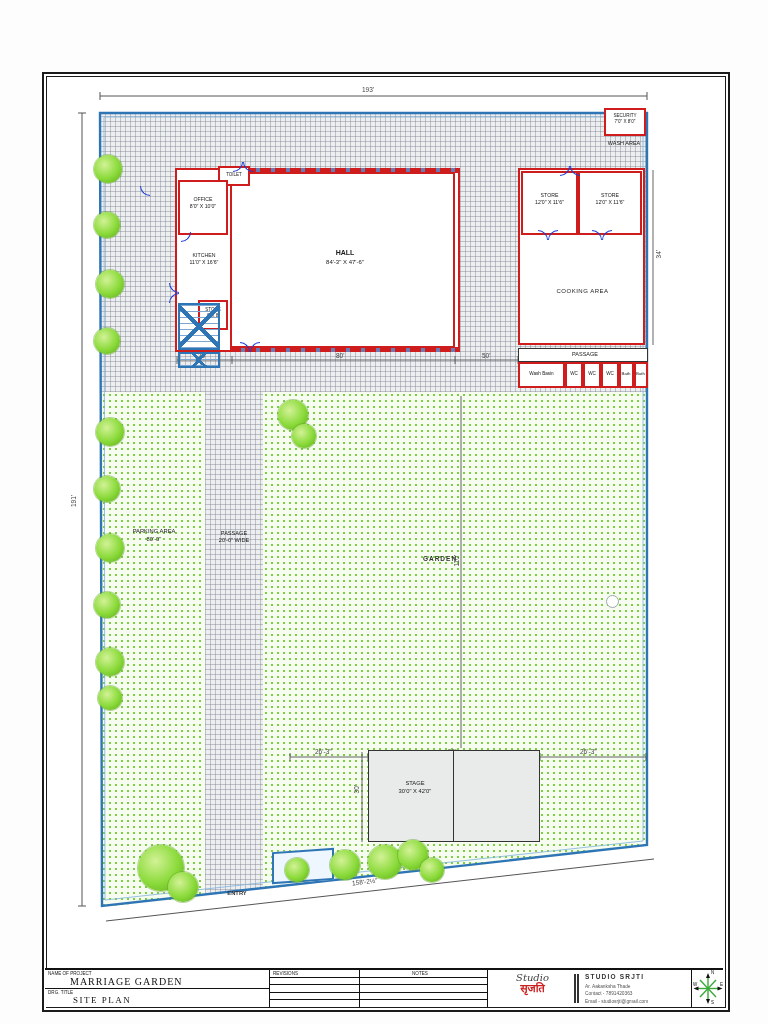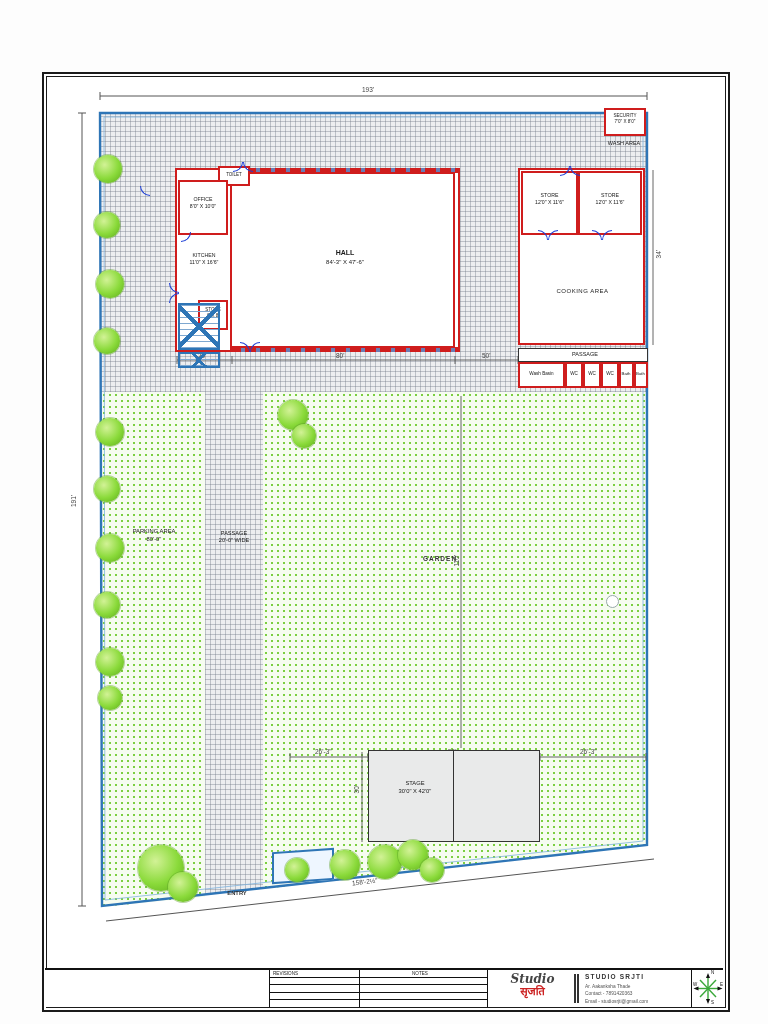--- a/index.html
+++ b/index.html
@@ -37,21 +37,21 @@
   .overlay{position:absolute;left:0;top:0;pointer-events:none;}
   
   .tb{position:absolute;left:45px;top:968px;width:678px;height:37px;border-top:2px solid #111;background:#fff;}
   .tbc{position:absolute;top:0;height:100%;border-left:1.4px solid #111;box-sizing:border-box;}
   .tb .rowline{background:repeating-linear-gradient(180deg,transparent 0 6.5px,#111 6.5px 7.5px);}
   .tiny{font-size:4.6px;color:#222;}
   .proj{font-family:"Liberation Serif",serif;font-size:10px;letter-spacing:1px;color:#111;}
   .drg{font-family:"Liberation Serif",serif;font-size:9px;letter-spacing:1.5px;color:#111;}
   .firm{font-size:6.5px;letter-spacing:1.2px;color:#333;font-weight:bold;}
   .info{font-size:4.8px;color:#555;line-height:1.55;}
-  .logo-script{font-family:"DejaVu Serif",serif;font-style:italic;font-size:12px;color:#444;font-weight:bold;}
+  .logo-script{font-family:"DejaVu Serif",serif;font-style:italic;font-size:10px;color:#444;}
   .logo-hindi{font-size:11px;font-weight:bold;color:#c22;line-height:1;}
   .dblbar{position:absolute;width:5px;border-left:2px solid #333;border-right:2px solid #333;box-sizing:border-box;}
 </style>
 </head>
 <body>
 
 <div class="sheet">
   <div class="sheet-inner"></div>
 </div>
 
@@ -249,20 +249,30 @@
   <span class="tree" style="left:330px;top:850px;width:30px;height:30px;"></span>
   <span class="tree" style="left:368px;top:845px;width:34px;height:34px;"></span>
   <span class="tree" style="left:398px;top:840px;width:30px;height:30px;"></span>
   <span class="tree" style="left:420px;top:858px;width:24px;height:24px;"></span>
   <span class="tree" style="left:278px;top:400px;width:30px;height:30px;"></span>
   <span class="tree" style="left:292px;top:424px;width:24px;height:24px;"></span>
 </div>
 
 <div class="tb">
 
+  <div class="tbc" style="left:0;width:224px;border-left:none;">
+    <div class="abs" style="left:0;top:0;width:100%;height:19px;border-bottom:1.2px solid #111;box-sizing:border-box;">
+      <span class="tiny abs" style="left:3px;top:1px;">NAME OF PROJECT</span>
+      <span class="proj abs" style="left:25px;top:6px;">MARRIAGE GARDEN</span>
+    </div>
+    <div class="abs" style="left:0;top:19px;width:100%;height:18px;">
+      <span class="tiny abs" style="left:3px;top:1px;">DRG. TITLE</span>
+      <span class="drg abs" style="left:28px;top:6px;">SITE PLAN</span>
+    </div>
+  </div>
 
   <div class="tbc rowline" style="left:224px;width:90px;">
     <span class="tiny abs" style="left:3px;top:1px;">REVISIONS</span>
   </div>
 
   <div class="tbc rowline" style="left:314px;width:128px;">
     <span class="tiny abs" style="left:52px;top:1px;">NOTES</span>
   </div>
 
   <div class="tbc" style="left:442px;width:90px;text-align:center;">

